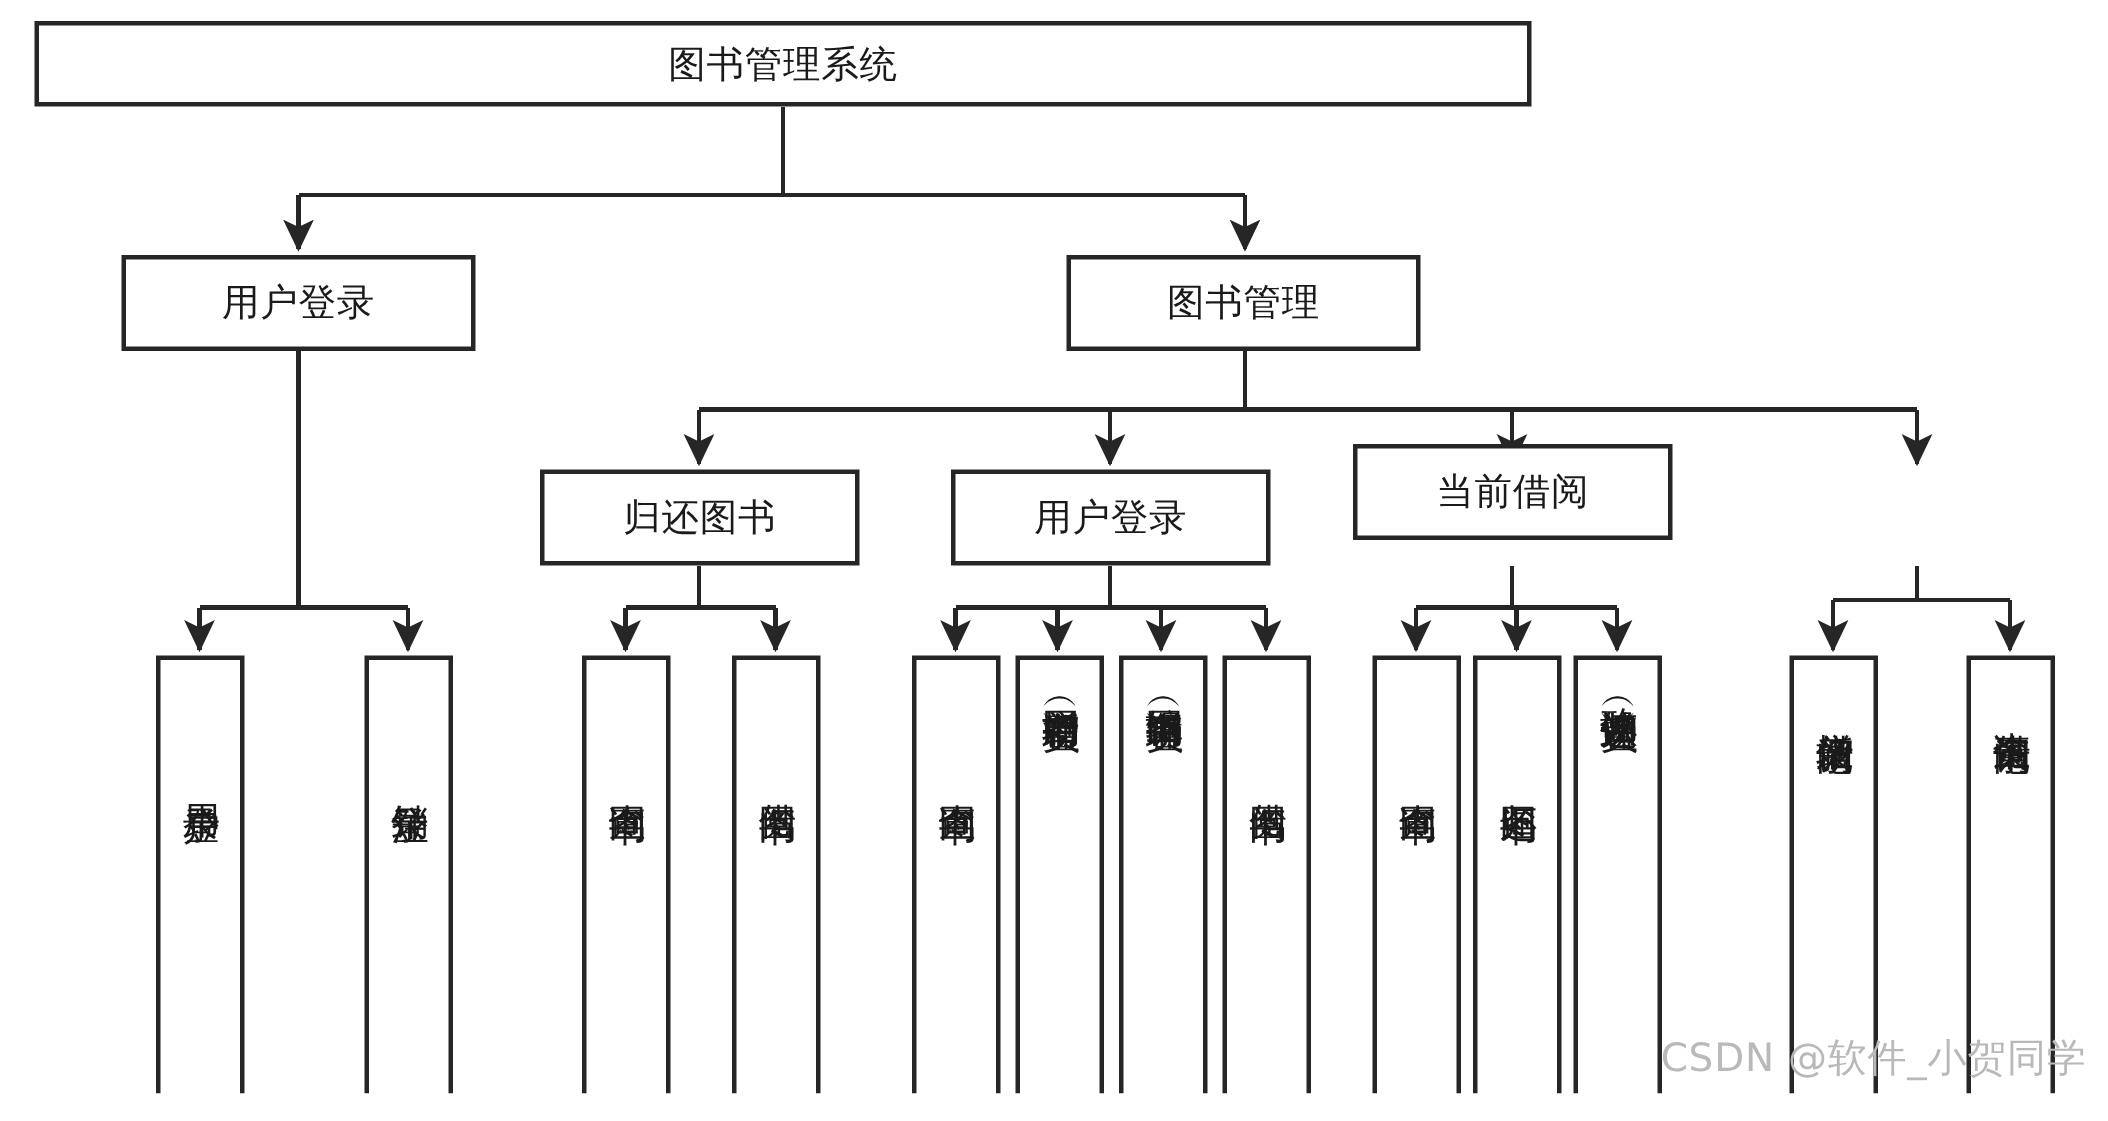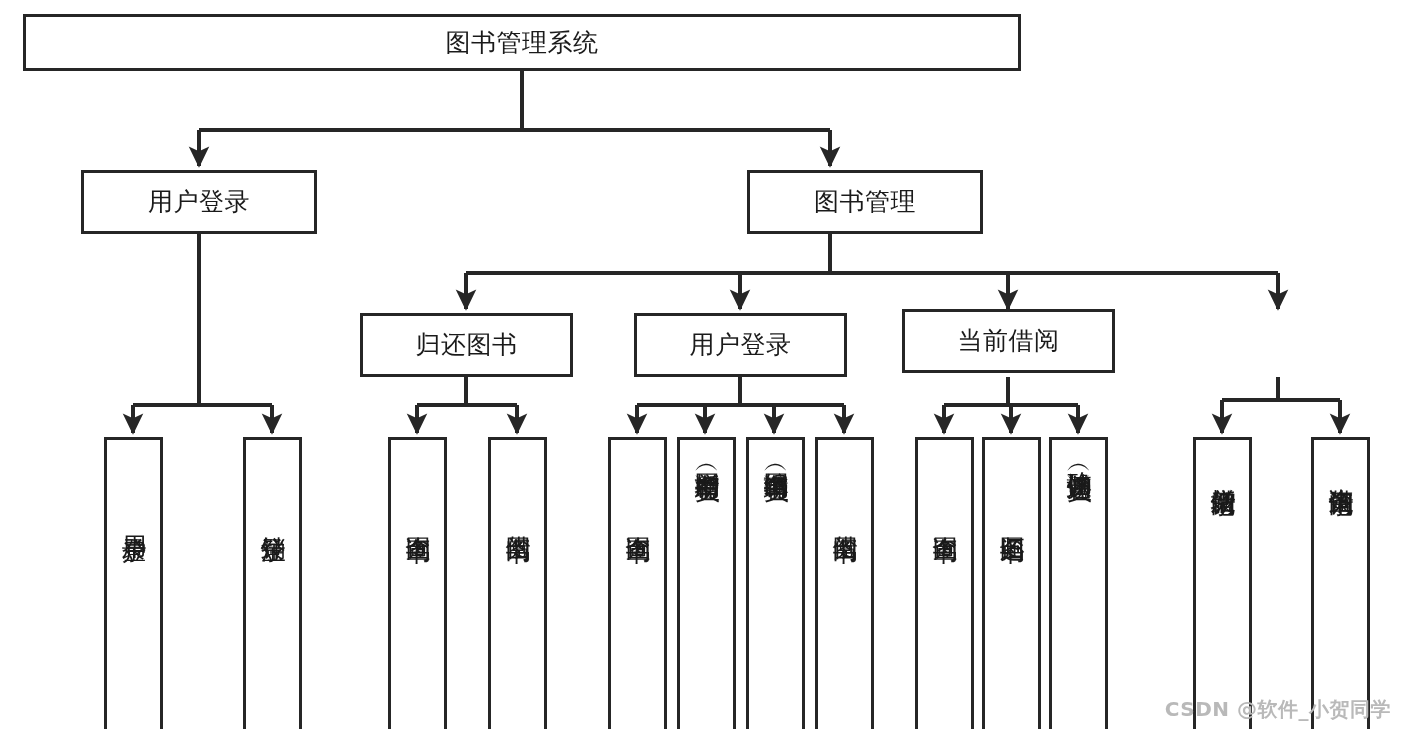--- a/index.html
+++ b/index.html
@@ -56,25 +56,24 @@
     line-height: 1.22;
     letter-spacing: 1px;
   }
   .node.vert.mid .lbl  { margin-top: 76px; }
   .node.vert.hi .lbl   { margin-top: 12px; }
   .node.vert.hi2 .lbl  { margin-top: 28px; }
   #watermark {
     position: absolute;
     right: 14px;
     bottom: 6px;
-    font-size: 20px;
+    font-size: 26px;
     color: #b9b9b9;
     letter-spacing: 0.5px;
     white-space: nowrap;
-    font-weight: bold;
   }
 </style>
 </head>
 <body>
 
 <div id="canvas">
 
   <svg id="wires" viewBox="0 0 1405 747">
     <defs>
       <marker id="arrow" viewBox="0 0 12 12" refX="10.5" refY="6" markerWidth="7" markerHeight="7" orient="auto-start-reverse">
@@ -127,31 +126,31 @@
     </g>
   </svg>
 
   <div class="node horiz" style="left:23px; top:14px; width:998px; height:57px;">
     <span class="lbl">图书管理系统</span>
   </div>
 
   <div class="node horiz" style="left:81px; top:170px; width:236px; height:64px;">
     <span class="lbl">用户登录</span>
   </div>
-  <div class="node horiz" style="left:711px; top:170px; width:236px; height:64px;margin-left:36px;">
+  <div class="node horiz" style="left:711px; top:170px; width:236px; height:64px;">
     <span class="lbl">图书管理</span>
   </div>
 
   <div class="node horiz" style="left:360px; top:313px; width:213px; height:64px;">
     <span class="lbl">归还图书</span>
   </div>
   <div class="node horiz" style="left:634px; top:313px; width:213px; height:64px;">
     <span class="lbl">用户登录</span>
   </div>
-  <div class="node horiz" style="left:902px; top:309px; width:213px; height:64px;">
+  <div class="node horiz" style="left:902px; top:296px; width:213px; height:64px;">
     <span class="lbl">当前借阅</span>
   </div>
 
   <div class="node vert mid" style="left:104px; top:437px; width:59px; height:298px;">
     <span class="lbl">用户登录</span>
   </div>
   <div class="node vert mid" style="left:243px; top:437px; width:59px; height:298px;">
     <span class="lbl">注销登录</span>
   </div>
 

